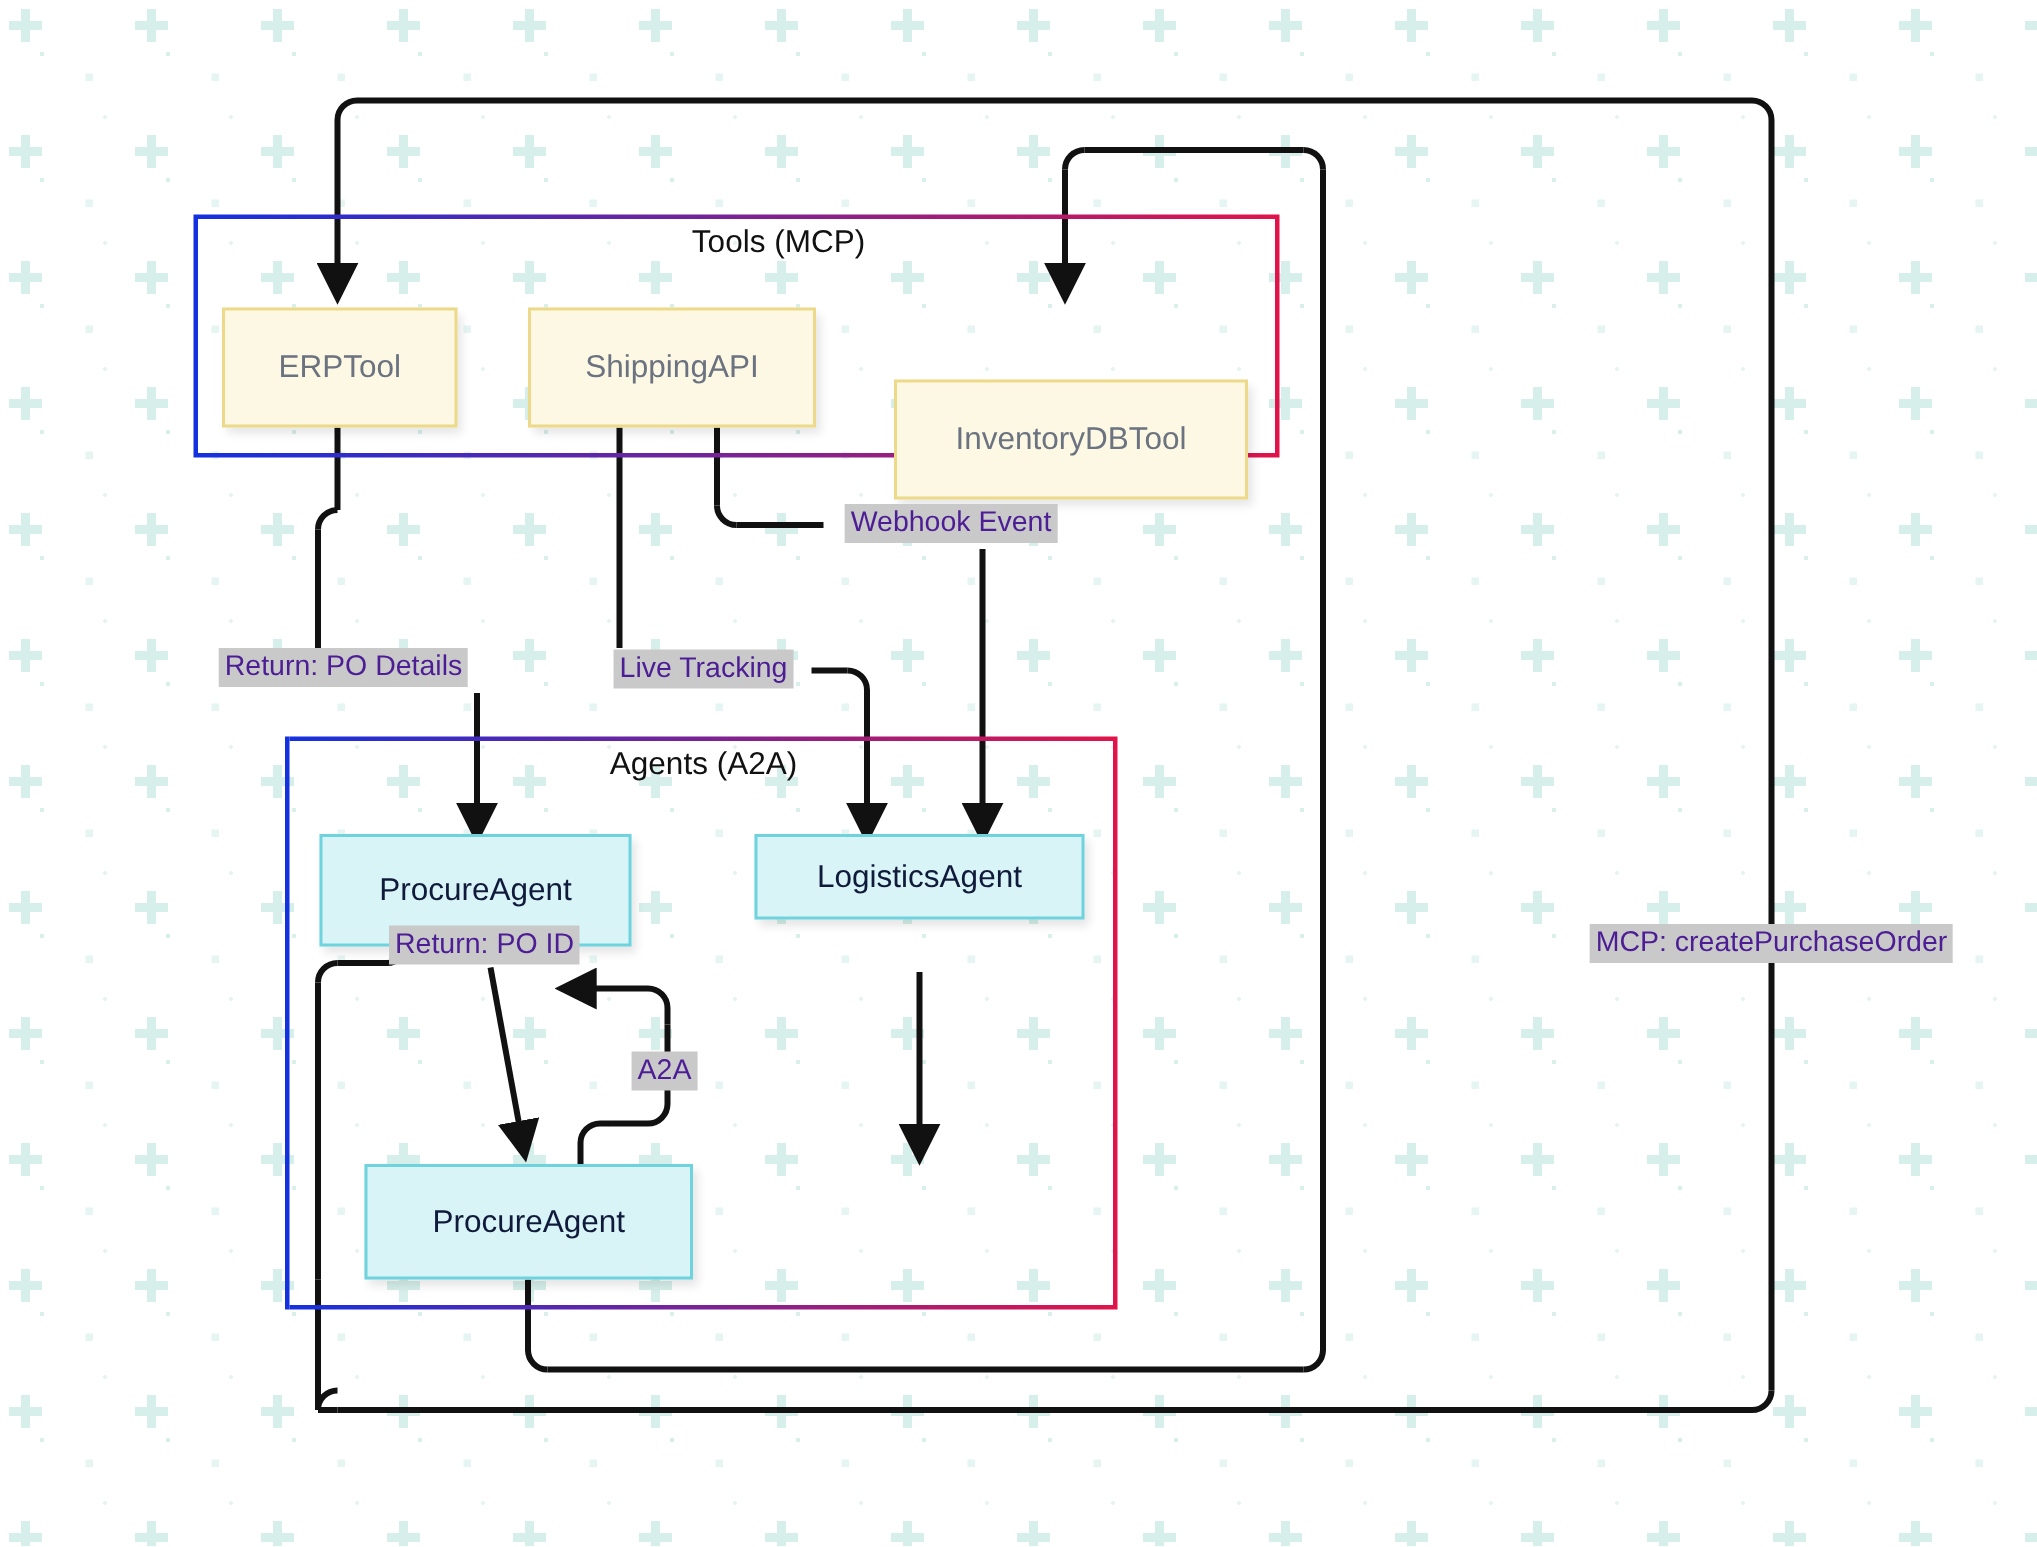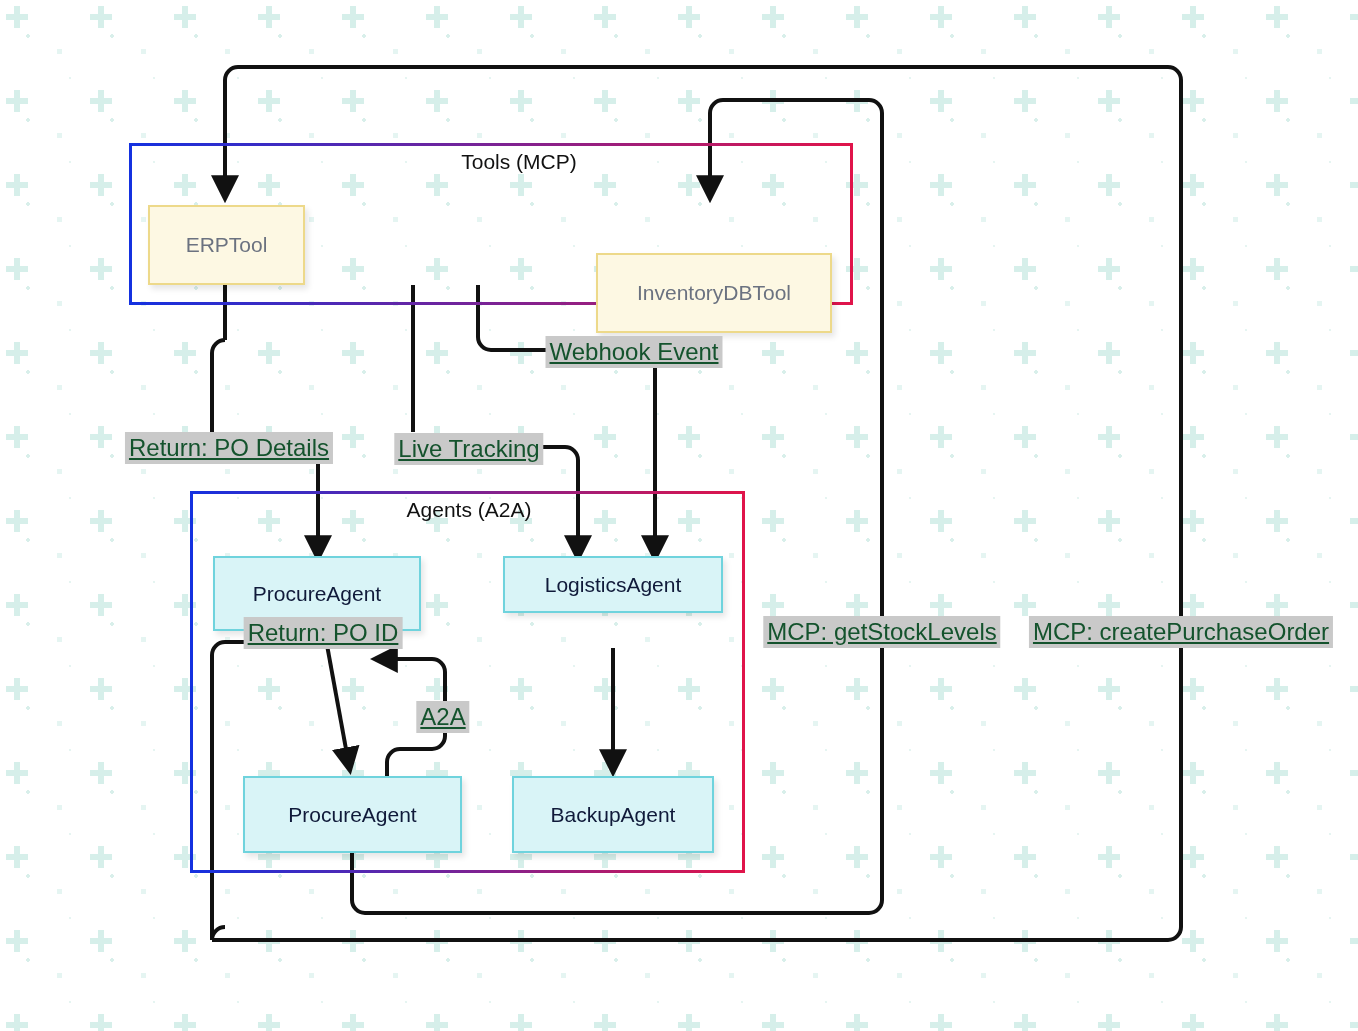--- a/index.html
+++ b/index.html
@@ -67,27 +67,26 @@
   }
   .agent-node {
     background: #d9f4f7;
     border: 2px solid #6fd3dd;
     color: #101a3a;
     box-shadow: 3px 4px 6px rgba(0,0,0,0.10);
   }
   .edge-label {
     position: absolute;
     background: #c9c9c9;
-    color: #14532d;
-    font-size: 24px;
+    color: #4c1d95;
+    font-size: 19px;
     line-height: 1.18;
     padding: 2px 4px;
     white-space: nowrap;
     transform: translateX(-50%);
-    text-decoration: underline;
   }
 </style>
 </head>
 <body>
 
 <div id="canvas">
 
   <svg id="crosslayer" viewBox="0 0 1358 1031" xmlns="http://www.w3.org/2000/svg">
     <defs>
       <pattern id="plusPat" width="84" height="84" patternUnits="userSpaceOnUse">
@@ -168,49 +167,48 @@
   <div class="group-box" style="left:129px; top:143px; width:724px; height:162px;"></div>
   <div class="group-title" style="left:491px; top:150px;margin-left:28px;">Tools (MCP)</div>
 
   <div class="group-box" style="left:190px; top:491px; width:555px; height:382px;"></div>
   <div class="group-title" style="left:469px; top:498px;">Agents (A2A)</div>
 
   <div class="node tool-node" style="left:148px; top:205px; width:157px; height:80px;text-align:center;">
     <span>ERPTool</span>
   </div>
 
+  <div class="node tool-node" style="left:352px; top:205px; width:192px; height:80px;">
+    <span>ShippingAPI</span>
+  </div>
 
   <div class="node tool-node" style="left:596px; top:205px; width:236px; height:80px;margin-top:48px;">
     <span>InventoryDBTool</span>
   </div>
 
   <div class="node agent-node" style="left:503px; top:556px; width:220px; height:57px;">
     <span>LogisticsAgent</span>
   </div>
 
   <div class="node agent-node" style="left:213px; top:556px; width:208px; height:75px;">
     <span>ProcureAgent</span>
   </div>
 
   <div class="node agent-node" style="left:243px; top:776px; width:219px; height:77px;">
     <span>ProcureAgent</span>
   </div>
 
-  <div class="node agent-node" style="left:512px; top:776px; width:202px; height:77px;">
-    <span>BackupAgent</span>
-  </div>
 
   <div class="edge-label" style="left:634px; top:336px;">Webhook Event</div>
 
   <div class="edge-label" style="left:229px; top:432px;">Return: PO Details</div>
 
   <div class="edge-label" style="left:469px; top:433px;">Live Tracking</div>
 
   <div class="edge-label" style="left:323px; top:617px;">Return: PO ID</div>
 
 
   <div class="edge-label" style="left:443px; top:701px;">A2A</div>
 
-  <div class="edge-label" style="left:882px; top:616px;">MCP: getStockLevels</div>
 
   <div class="edge-label" style="left:1181px; top:616px;">MCP: createPurchaseOrder</div>
 
 </div>
 
 </body></html>

